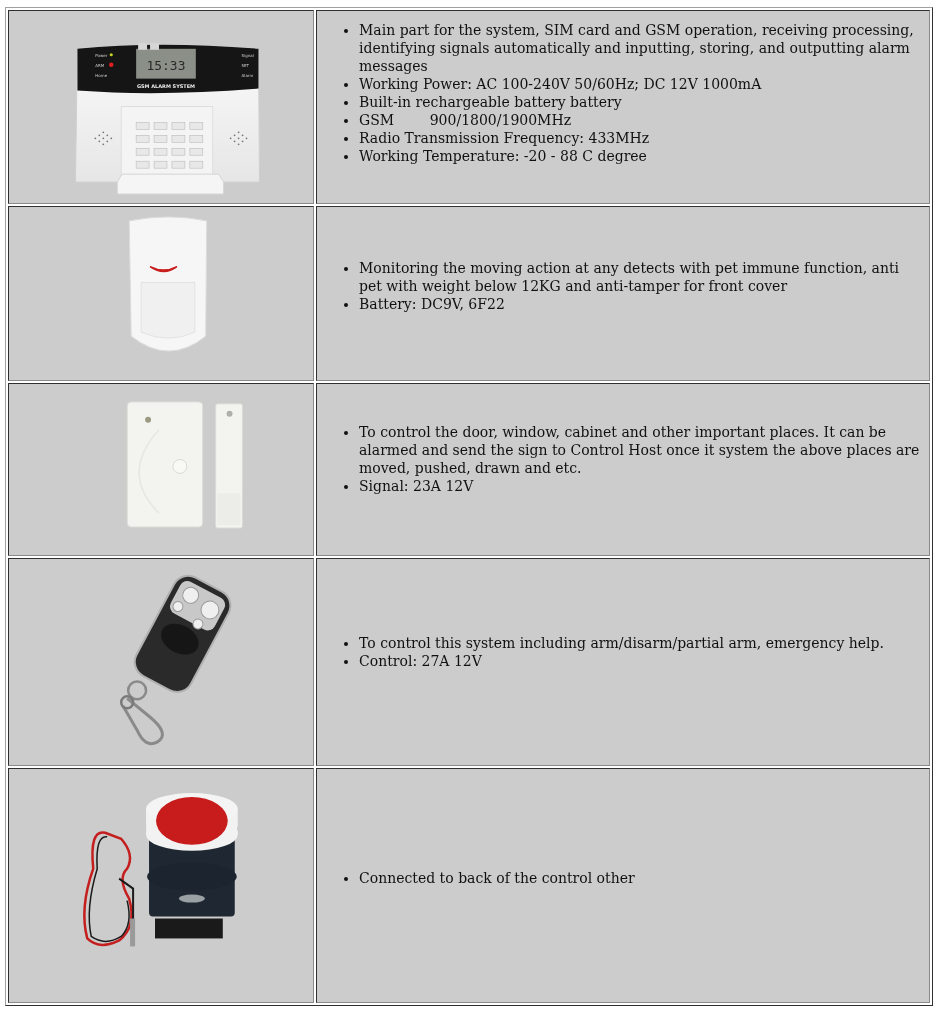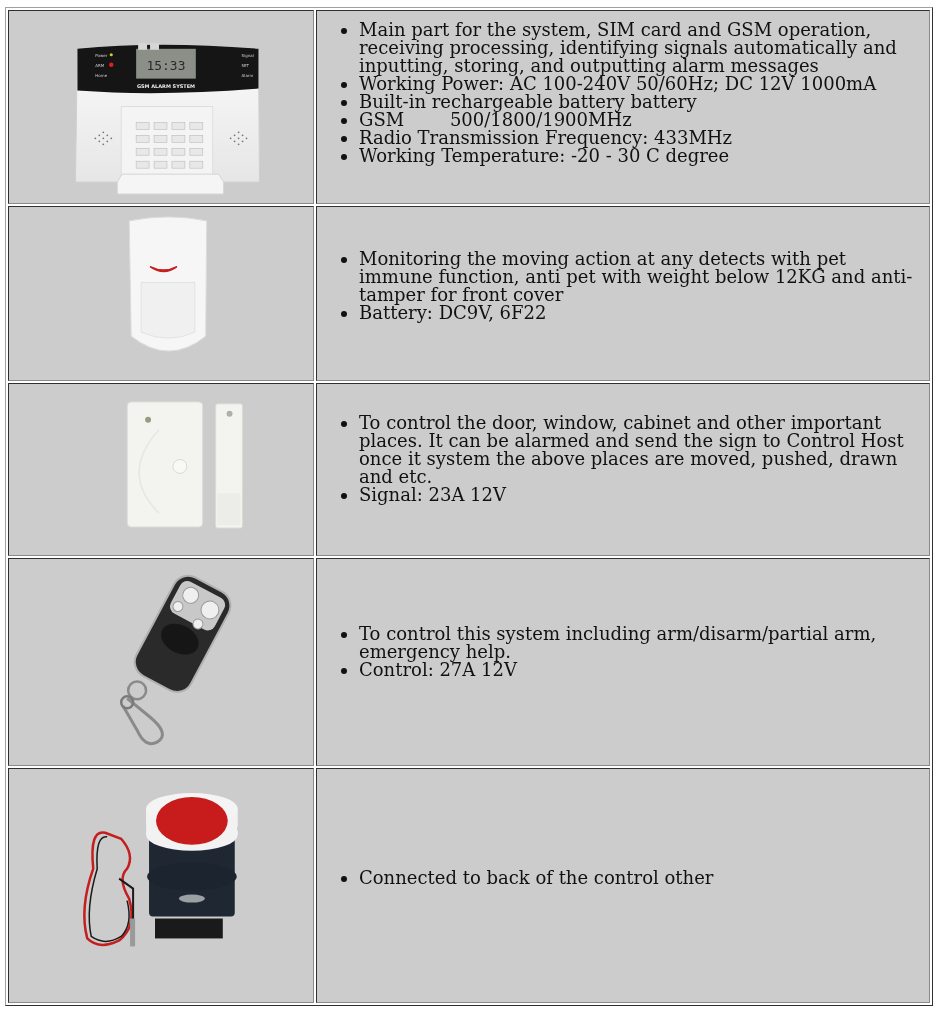--- a/index.html
+++ b/index.html
@@ -12,21 +12,21 @@
     box-sizing: border-box; table-layout: fixed;
   }
   .spec-table td {
     background: #cccccc; border: 1px solid;
     border-color: #303030 #8a8a8a #8a8a8a #303030;
     padding: 0; vertical-align: middle;
   }
   .img-cell { width: 304px; position: relative; margin-top: 8px; }
   .txt-cell { padding-left: 6px !important; }
   ul.specs { margin: 0; padding-left: 36px; list-style: disc;
-             font-size: 18px; line-height: 18px; color: #111111; }
+             font-size: 14px; line-height: 18px; color: #111111; }
   ul.specs li { padding-right: 8px; }
   .pre { white-space: pre; }
   .prod { position: absolute; left: 0; top: 0; width: 100%; height: 100%; }
 </style>
 </head>
 <body>
 
 <table class="spec-table">
   <tbody>
 
@@ -94,23 +94,23 @@
               <circle cx="230" cy="134" r="0.9"></circle>
           </g>
           <path d="M108 172 L113 164 L210 164 L215 172 L215 184 L108 184 Z" fill="#f5f5f5" stroke="#d4d4d4"></path>
         </svg>
       </td>
       <td class="txt-cell" style="vertical-align:top; padding-top:10px;">
         <ul class="specs">
           <li>Main part for the system, SIM card and GSM operation, receiving processing, identifying signals automatically and inputting, storing, and outputting alarm messages</li>
           <li>Working Power: AC 100-240V 50/60Hz; DC 12V 1000mA</li>
           <li>Built-in rechargeable battery battery</li>
-          <li class="pre">GSM        500/1800/1900MHz</li>
+          <li class="pre">GSM        900/1800/1900MHz</li>
           <li>Radio Transmission Frequency: 433MHz</li>
-          <li>Working Temperature: -20 - 30 C degree</li>
+          <li>Working Temperature: -20 - 88 C degree</li>
         </ul>
       </td>
     </tr>
 
     <tr style="height:174px">
       <td class="img-cell">
         <svg class="prod" viewBox="0 0 304 174">
           <path d="M120 14 Q160 6 198 14 L197 130 Q160 160 122 130 Z" fill="#f6f6f6" stroke="#dcdcdc"></path>
           <path d="M132 76 L186 76 L186 126 Q160 138 132 126 Z" fill="#f0f0f0" stroke="#e2e2e2"></path>
           <path d="M141 60 Q155 70 168 60 Q155 67 141 60 Z" fill="#d42a24" stroke="#c81e1e" stroke-width="1.5"></path>

